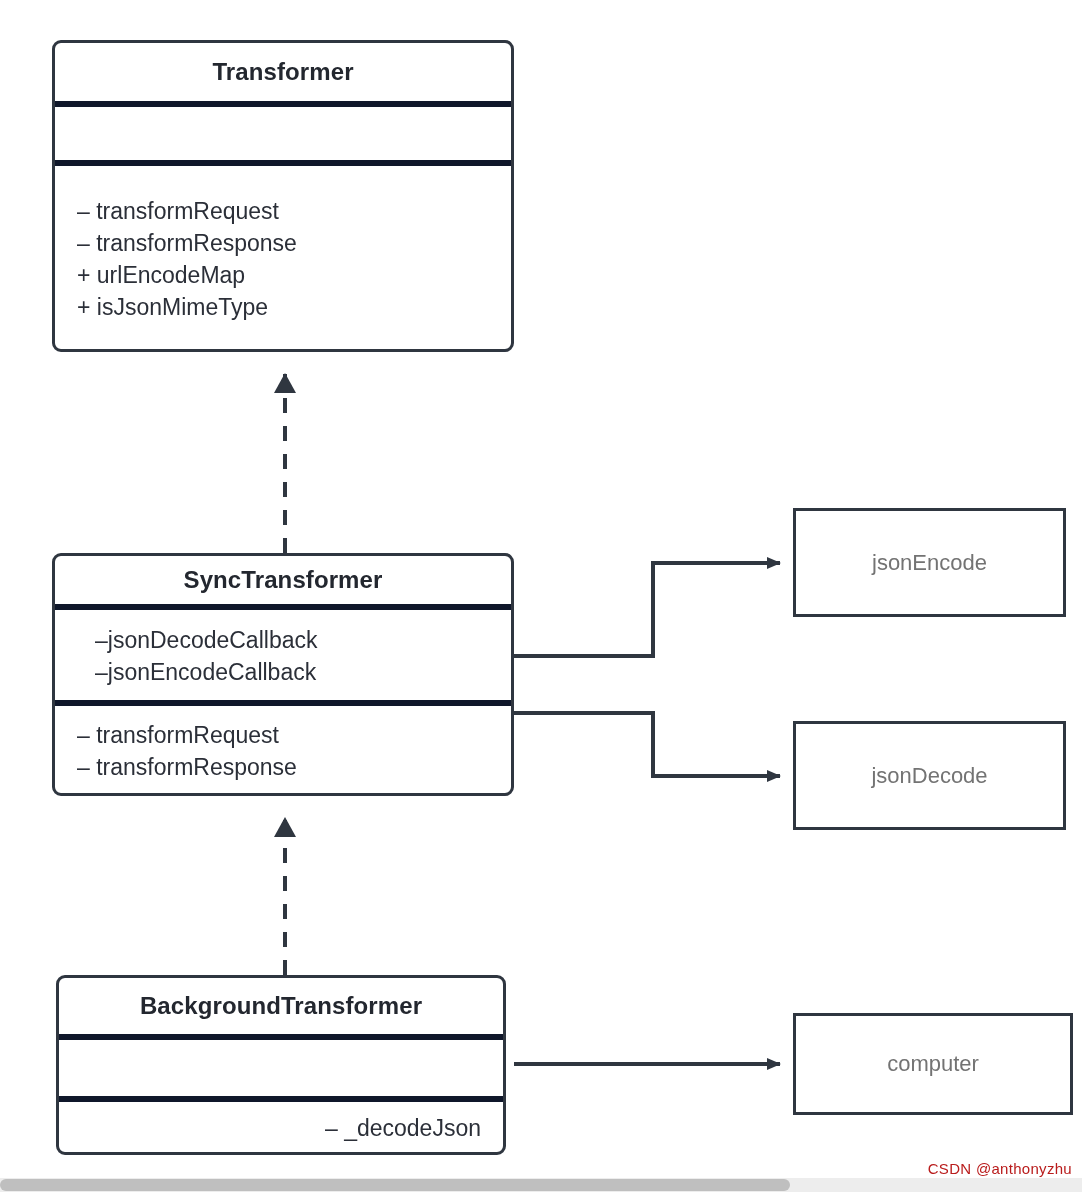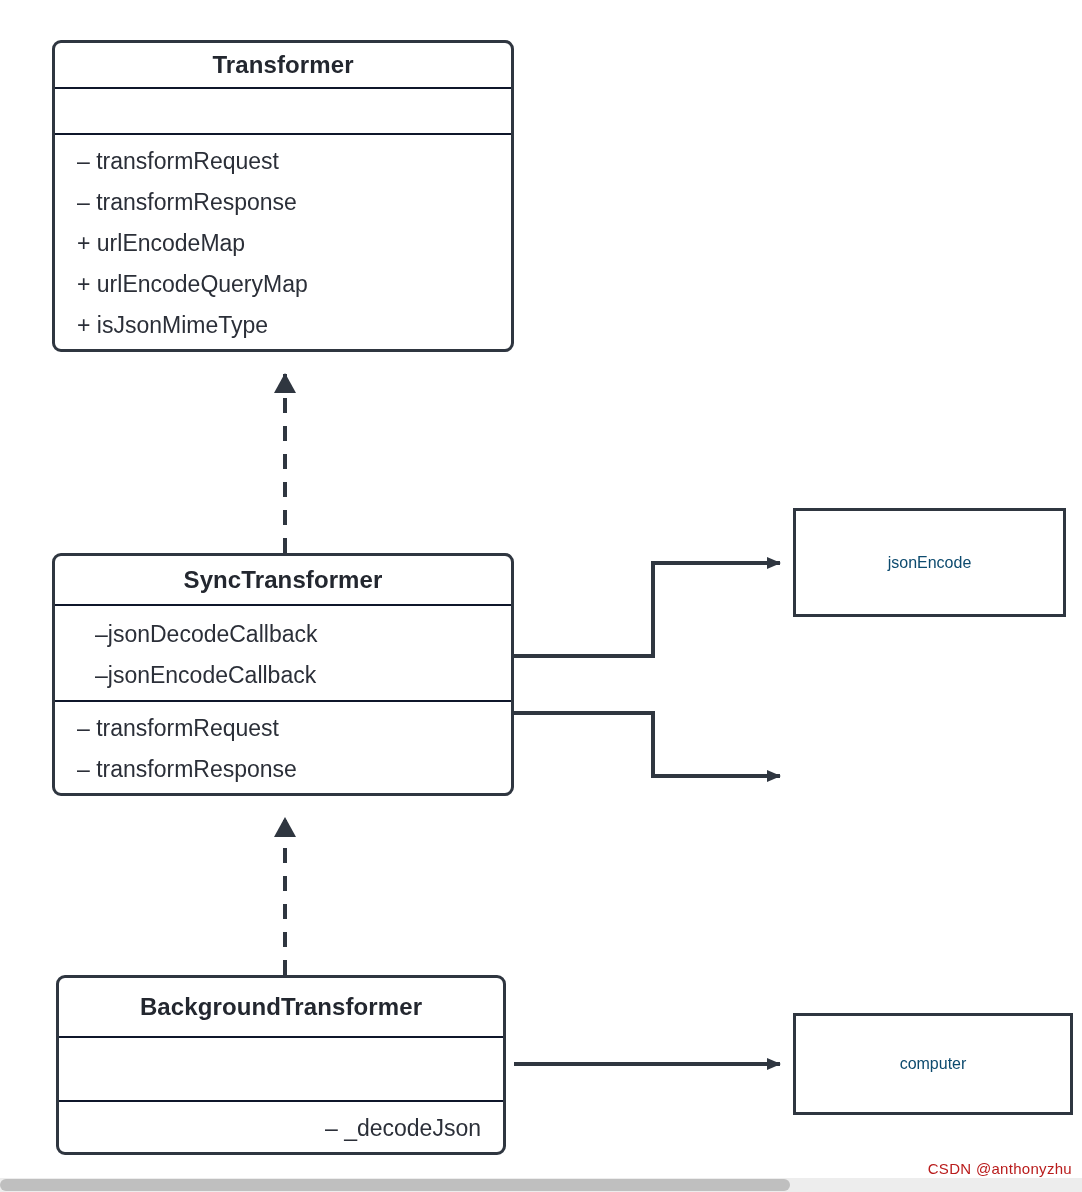--- a/index.html
+++ b/index.html
@@ -41,26 +41,25 @@
     align-items: center;
     justify-content: center;
     font-size: 24px;
     font-weight: bold;
     letter-spacing: 0.1px;
     color: #23272f;
     box-sizing: border-box;
   }
   .uml-compartment {
     box-sizing: border-box;
-    border-top: 2px solid #0f172a;
+    border-top: 6px solid #0f172a;
     padding: 10px 22px 8px 22px;
     display: flex;
     flex-direction: column;
     justify-content: center;
-    gap: 9px;
   }
   .uml-compartment.empty {
     padding: 0;
   }
   .uml-row {
     font-size: 23px;
     line-height: 32px;
     color: #2b2f38;
     white-space: pre;
   }
@@ -68,22 +67,22 @@
   
   .plain-box {
     position: absolute;
     box-sizing: border-box;
     background: #ffffff;
     border: 3px solid #2f3640;
     border-radius: 0;
     display: flex;
     align-items: center;
     justify-content: center;
-    font-size: 16px;
-    color: #0c4a6e;
+    font-size: 22px;
+    color: #737373;
   }
 
   
   .edge-layer {
     position: absolute;
     left: 0;
     top: 0;
     width: 1082px;
     height: 1192px;
     pointer-events: none;
@@ -153,21 +152,20 @@
     </g>
   </svg>
 
   <div class="uml-class" style="left:52px; top:40px; width:462px; height:312px;">
     <div class="uml-title" style="height:58px;">Transformer</div>
     <div class="uml-compartment empty" style="height:59px;"></div>
     <div class="uml-compartment" style="flex:1;">
       <div class="uml-row">– transformRequest</div>
       <div class="uml-row">– transformResponse</div>
       <div class="uml-row">+ urlEncodeMap</div>
-      <div class="uml-row">+ urlEncodeQueryMap</div>
       <div class="uml-row">+ isJsonMimeType</div>
     </div>
   </div>
 
   <div class="uml-class" style="left:52px; top:553px; width:462px; height:243px;">
     <div class="uml-title" style="height:48px;">SyncTransformer</div>
     <div class="uml-compartment" style="height:96px;padding-left:40px;">
       <div class="uml-row">–jsonDecodeCallback</div>
       <div class="uml-row">–jsonEncodeCallback</div>
     </div>
@@ -180,20 +178,21 @@
   <div class="uml-class" style="left:56px; top:975px; width:450px; height:180px;text-align:right;">
     <div class="uml-title" style="height:58px;">BackgroundTransformer</div>
     <div class="uml-compartment empty" style="height:65px;"></div>
     <div class="uml-compartment" style="flex:1;">
       <div class="uml-row">– _decodeJson</div>
     </div>
   </div>
 
   <div class="plain-box" style="left:793px; top:508px; width:273px; height:109px;">jsonEncode</div>
 
+  <div class="plain-box" style="left:793px; top:721px; width:273px; height:109px;">jsonDecode</div>
 
   <div class="plain-box" style="left:793px; top:1013px; width:280px; height:102px;">computer</div>
 
   <div class="watermark">CSDN @anthonyzhu</div>
 
   <div class="scroll-track"></div>
   <div class="scroll-thumb"></div>
 
 </div>
 

